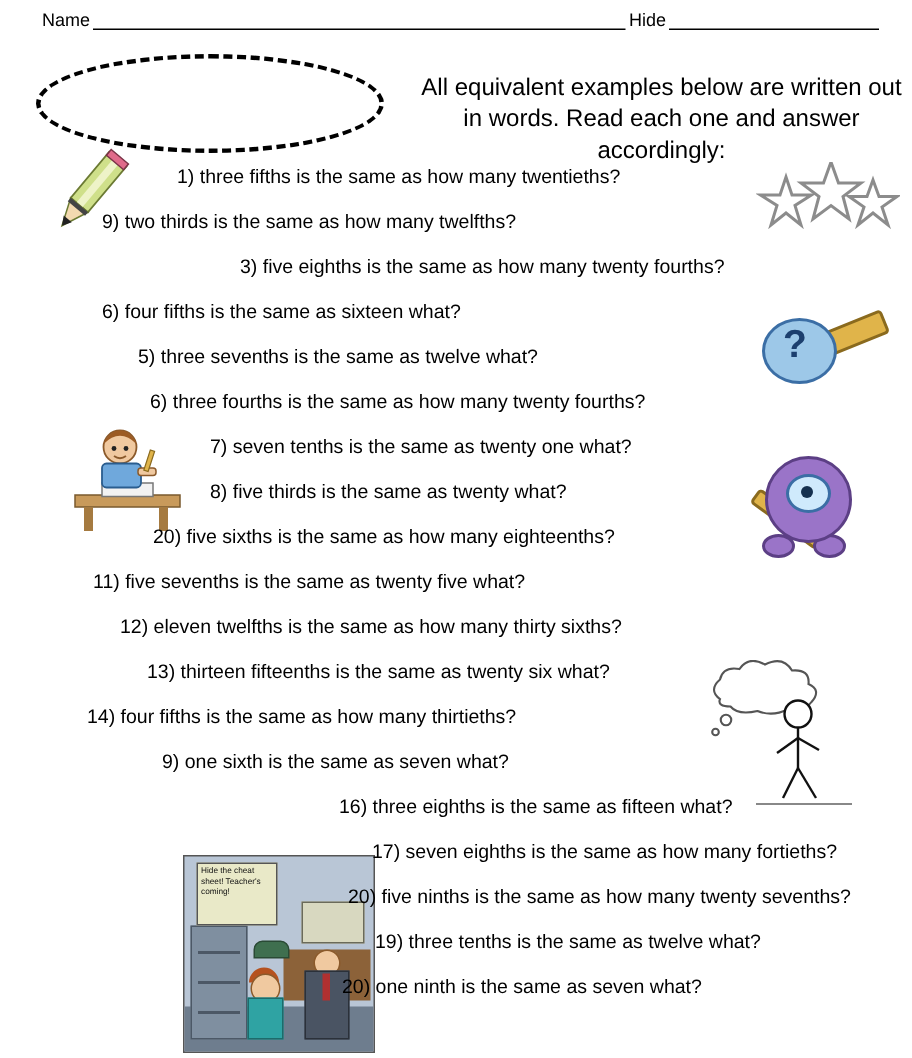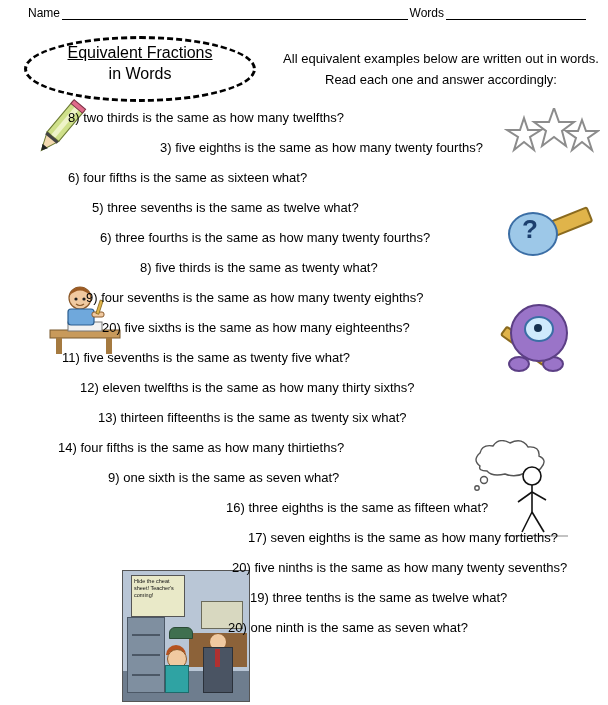--- a/index.html
+++ b/index.html
@@ -68,21 +68,21 @@
     display: block;
   }
   .title-line2 { display: block; }
 
   
   .instructions {
     position: absolute;
     left: 280px;
     top: 48px;
     width: 322px;
-    font-size: 13px;
+    font-size: 16px;
     line-height: 21px;
     text-align: center;
   }
 
   
   .questions {
     position: absolute;
     left: 0;
     top: 110px;
     width: 608px;
@@ -294,29 +294,25 @@
   }
 </style>
 </head>
 <body>
 
 <div class="page">
 
   <div class="header">
     <span class="hdr-label">Name</span>
     <span class="hdr-line"></span>
-    <span class="hdr-label">Words</span>
+    <span class="hdr-label">Hide</span>
     <span class="hdr-line short"></span>
   </div>
 
   <div class="title-oval"></div>
-  <div class="title-text">
-    <span class="title-line1">Equivalent Fractions</span>
-    <span class="title-line2">in Words</span>
-  </div>
 
   <div class="instructions">All equivalent examples below are written out in words.  Read each one and answer accordingly:</div>
 
   <div class="pencil">
     <svg width="70" height="70" viewBox="0 0 70 70">
       <g transform="rotate(40 35 35)">
         <rect x="28" y="2" width="15" height="40" fill="#cfe08a" stroke="#6b7a33" stroke-width="1.2"></rect>
         <rect x="33" y="2" width="5" height="40" fill="#eef3c8"></rect>
         <polygon points="28,42 43,42 35.5,60" fill="#f3d9b0" stroke="#6b7a33" stroke-width="1"></polygon>
         <polygon points="32,54 39,54 35.5,60" fill="#222"></polygon>
@@ -398,27 +394,28 @@
     <div class="bubble">Hide the cheat sheet! Teacher's coming!</div>
     <div class="kid-hair"></div>
     <div class="kid-head"></div>
     <div class="kid-body"></div>
     <div class="man-head"></div>
     <div class="man-body"></div>
     <div class="man-tie"></div>
   </div>
 
   <div class="questions">
-      <div class="q"><span style="margin-left: 68px;">8) two thirds is the same as how many twelfths?</span></div>
+      <div class="q"><span style="margin-left: 118px;">1) three fifths is the same as how many twentieths?</span></div>
+      <div class="q"><span style="margin-left: 68px;">9) two thirds is the same as how many twelfths?</span></div>
       <div class="q"><span style="margin-left: 160px;">3) five eighths is the same as how many twenty fourths?</span></div>
       <div class="q"><span style="margin-left: 68px;">6) four fifths is the same as sixteen what?</span></div>
       <div class="q"><span style="margin-left: 92px; text-align: right;">5) three sevenths is the same as twelve what?</span></div>
       <div class="q"><span style="margin-left: 100px;">6) three fourths is the same as how many twenty fourths?</span></div>
+      <div class="q"><span style="margin-left: 140px;">7) seven tenths is the same as twenty one what?</span></div>
       <div class="q"><span style="margin-left: 140px;">8) five thirds is the same as twenty what?</span></div>
-      <div class="q"><span style="margin-left: 86px;">9) four sevenths is the same as how many twenty eighths?</span></div>
       <div class="q"><span style="margin-left: 102px;">20) five sixths is the same as how many eighteenths?</span></div>
       <div class="q"><span style="margin-left: 62px;">11) five sevenths is the same as twenty five what?</span></div>
       <div class="q"><span style="margin-left: 80px;">12) eleven twelfths is the same as how many thirty sixths?</span></div>
       <div class="q"><span style="margin-left: 98px;">13) thirteen fifteenths is the same as twenty six what?</span></div>
       <div class="q"><span style="margin-left: 58px;">14) four fifths is the same as how many thirtieths?</span></div>
       <div class="q"><span style="margin-left: 108px;">9) one sixth is the same as seven what?</span></div>
       <div class="q"><span style="margin-left: 226px;">16) three eighths is the same as fifteen what?</span></div>
       <div class="q"><span style="margin-left: 248px;">17) seven eighths is the same as how many fortieths?</span></div>
       <div class="q"><span style="margin-left: 232px;">20) five ninths is the same as how many twenty sevenths?</span></div>
       <div class="q"><span style="margin-left: 250px;">19) three tenths is the same as twelve what?</span></div>

